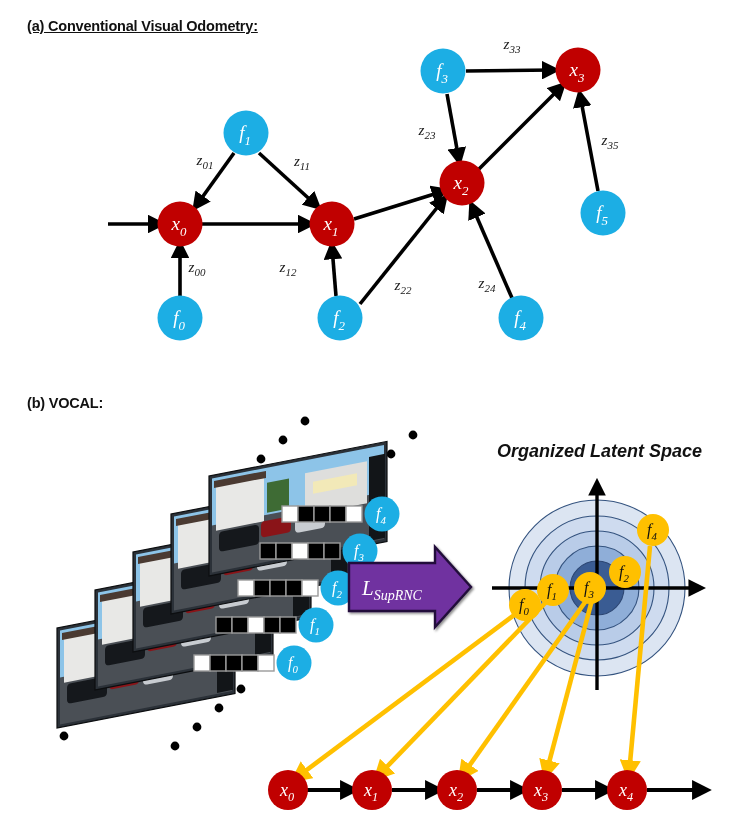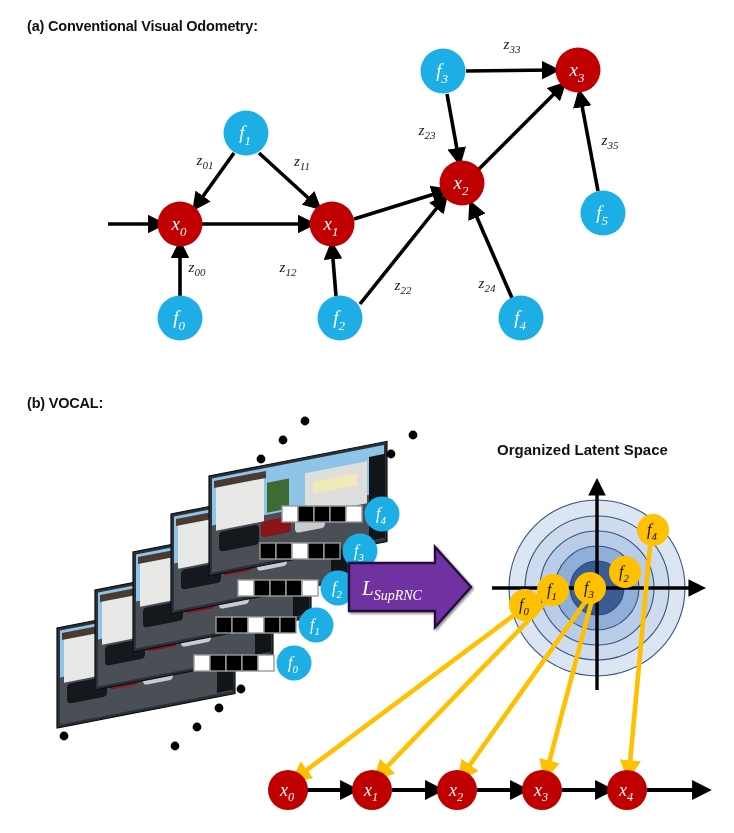--- a/index.html
+++ b/index.html
@@ -1,22 +1,22 @@
 <!DOCTYPE html>
 <html><head>
 <meta charset="utf-8">
 <style>
   html,body{margin:0;padding:0;background:#ffffff;}
   body{width:734px;height:833px;position:relative;overflow:hidden;
        font-family:"Liberation Sans",sans-serif;color:#000;}
   .fig{position:absolute;inset:0;}
   .panel-title{position:absolute;font-weight:bold;font-size:14.5px;letter-spacing:-0.2px;color:#111;}
-  #title-a{left:27px;top:18px;}
+  #title-a{left:27px;top:18px;text-decoration:underline;}
   #title-b{left:27px;top:369px;margin-top:26px;}
-  .latent-title{position:absolute;left:497px;top:441px;font-weight:bold;font-size:15px;color:#111;}
+  .latent-title{position:absolute;left:497px;top:441px;font-weight:bold;font-size:18px;color:#111;font-style:italic;}
   svg{position:absolute;left:0;top:0;width:734px;height:833px;overflow:visible;}
   .node-lbl{font-family:"Liberation Serif",serif;font-style:italic;fill:#fff;}
   .node-lbl-dark{font-family:"Liberation Serif",serif;font-style:italic;fill:#111;}
   .edge-lbl{font-family:"Liberation Serif",serif;font-style:italic;fill:#1a1a1a;font-size:15px;}
   .loss-lbl{font-family:"Liberation Serif",serif;font-style:italic;fill:#fff;font-size:21px;}
 </style>
 </head>
 <body>
 
 <div class="fig">

